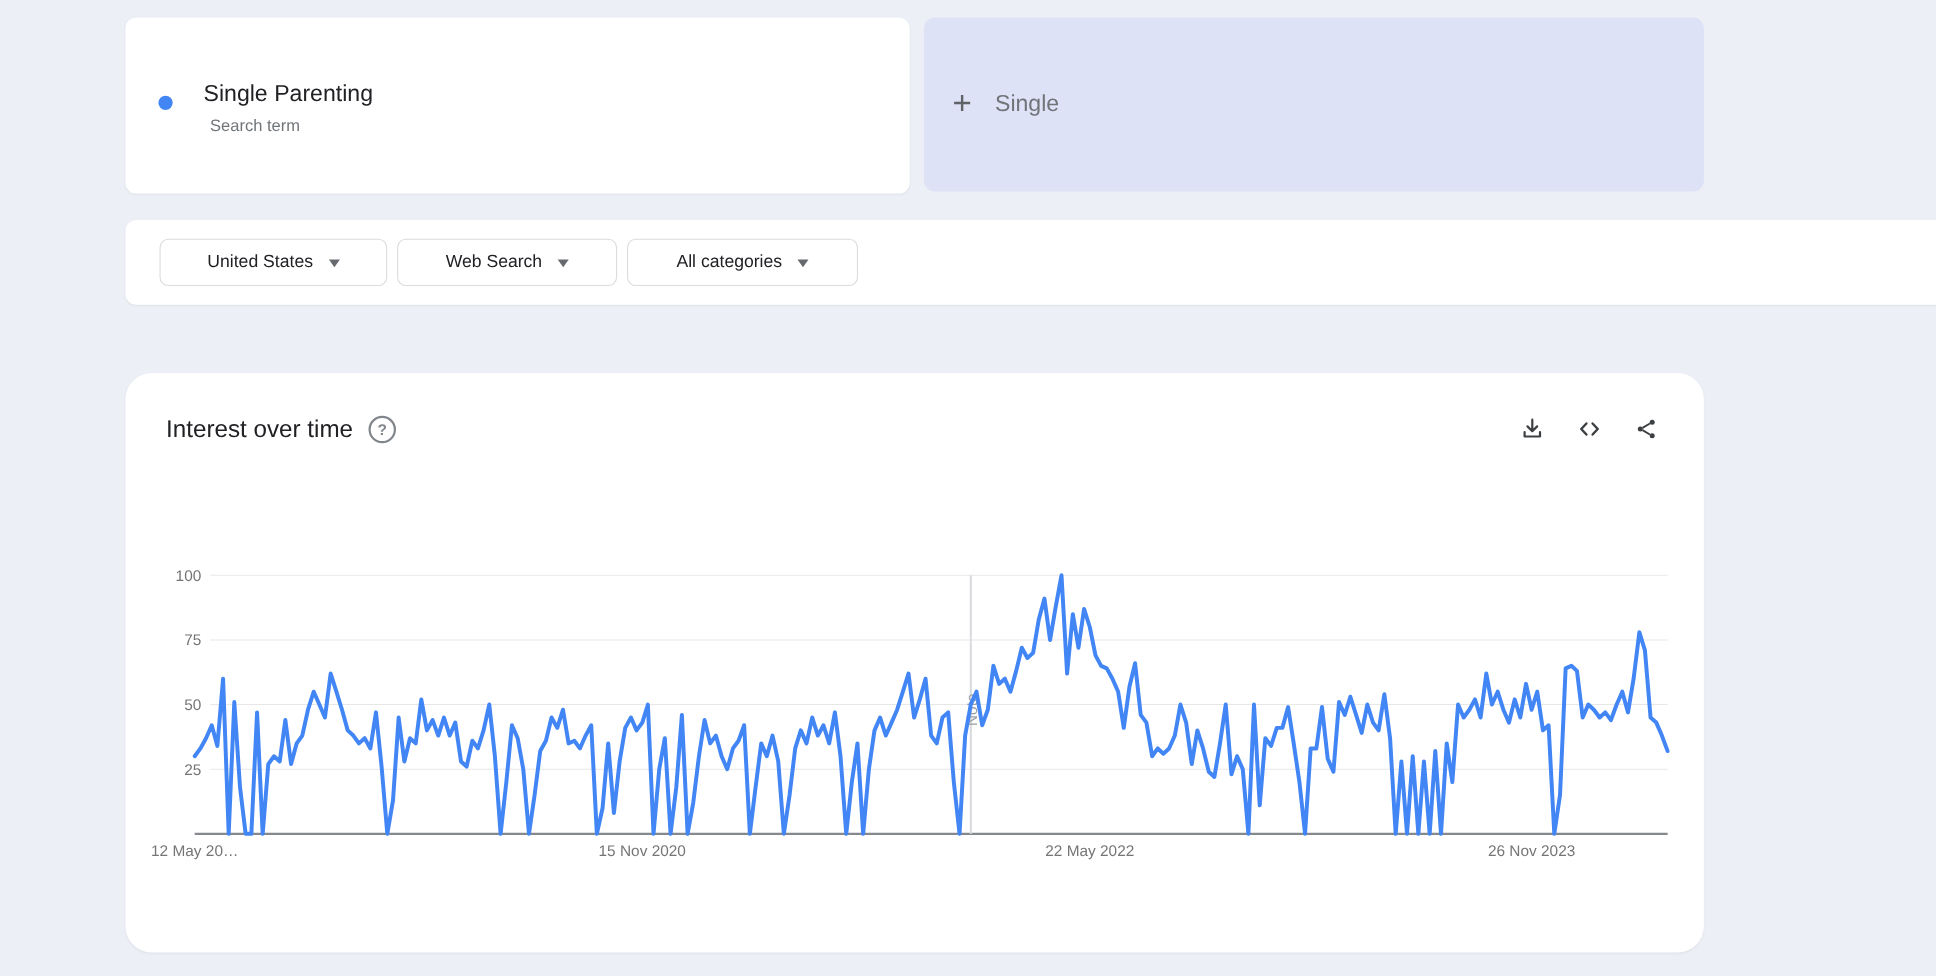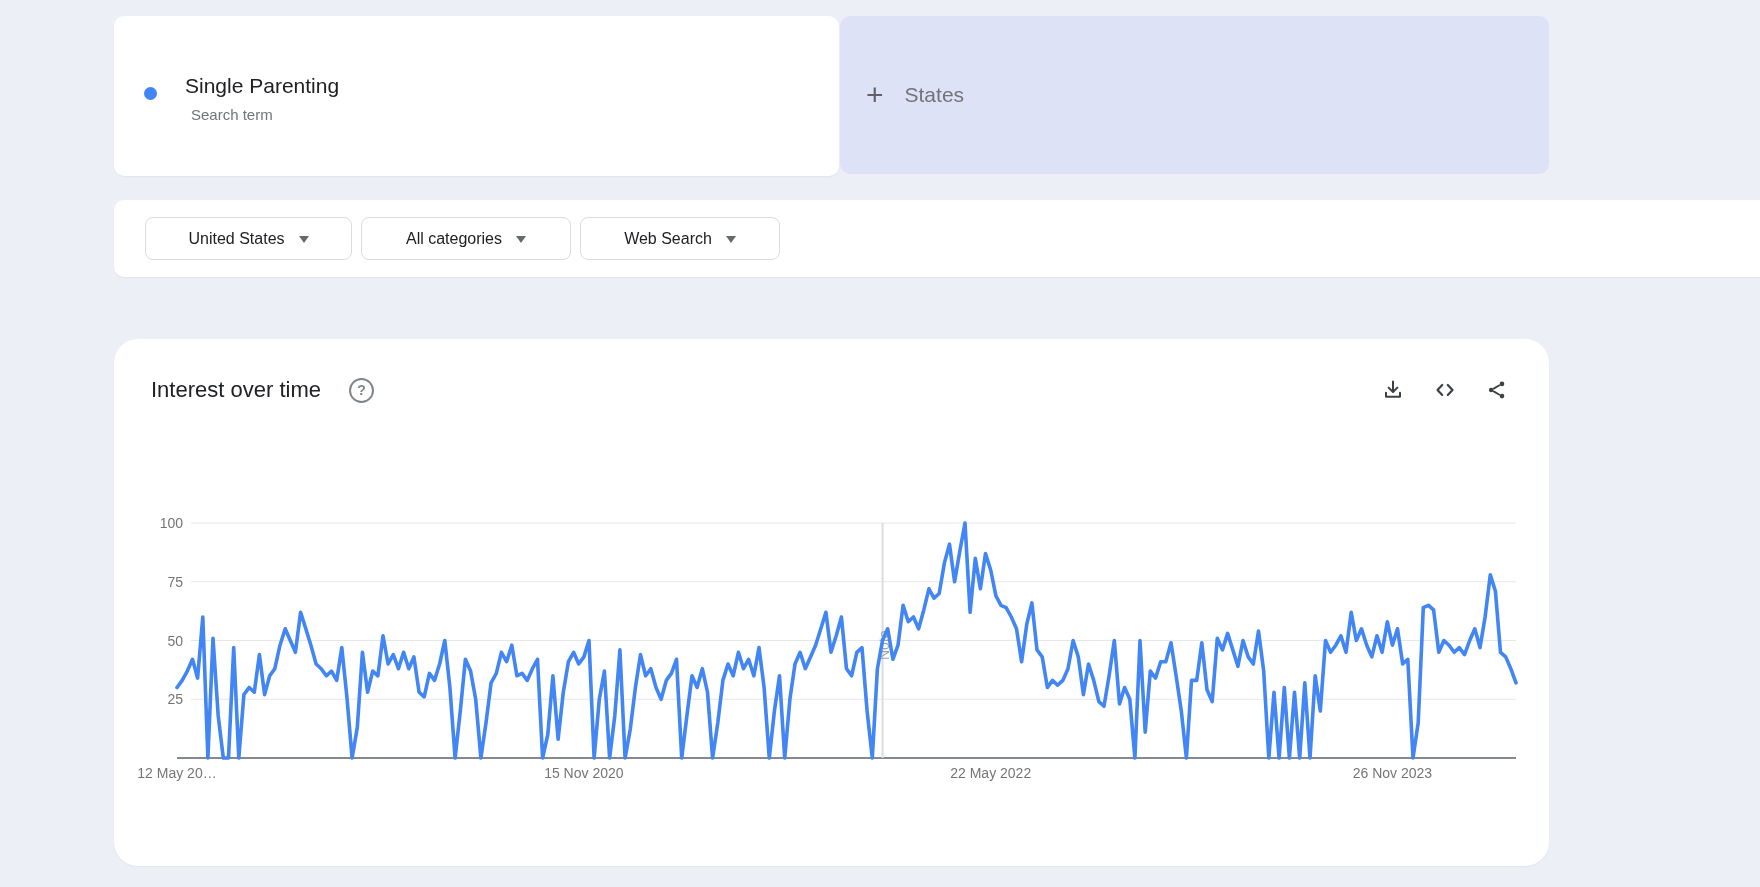--- a/index.html
+++ b/index.html
@@ -4,40 +4,40 @@
 <style>
   html,body{margin:0;padding:0;}
   body{
     width:1760px;height:887px;position:relative;overflow:hidden;
     background:#edeff7;
     font-family:"Liberation Sans","DejaVu Sans",sans-serif;
     -webkit-font-smoothing:antialiased;
   }
   .card{position:absolute;background:#fff;box-shadow:0 1px 2px rgba(60,64,67,0.06);}
   
-  .term-card{left:114px;top:16px;width:713px;height:160px;border-radius:10px;cursor:pointer;padding-left:12px;}
+  .term-card{left:114px;top:16px;width:713px;height:160px;border-radius:10px;cursor:pointer;}
   .term-dot{position:absolute;left:30px;top:71px;width:13px;height:13px;border-radius:50%;background:#4285f4;}
   .term-title{position:absolute;left:71px;top:58px;font-size:21px;color:#202124;}
   .term-sub{position:absolute;left:77px;top:90px;font-size:15px;color:#70757a;}
   
   .compare-card{position:absolute;left:840px;top:16px;width:709px;height:158px;border-radius:10px;
     background:#dde2f6;display:flex;align-items:center;padding-left:26px;box-sizing:border-box;cursor:pointer;}
   .plus{font-size:30px;font-weight:300;color:#5f6368;line-height:30px;}
   .compare-label{margin-left:21px;font-size:21px;color:#70757a;}
   
   .filter-card{left:114px;top:200px;width:1672px;height:77px;border-radius:10px;padding-left:16px;}
   .pills{position:absolute;left:31px;top:17px;display:flex;gap:9px;}
   .pill{height:43px;border:1px solid #dadce0;border-radius:8px;background:#fff;box-sizing:border-box;
     display:flex;align-items:center;justify-content:center;gap:14px;font-size:16px;color:#202124;cursor:pointer;}
   .pill.w1{width:207px}.pill.w2{width:198px}.pill.w3{width:210px}.pill.w4{width:200px}
   .caret{width:0;height:0;border-left:5.5px solid transparent;border-right:5.5px solid transparent;
     border-top:7px solid #666a6e;margin-top:2px;}
   
   .chart-card{left:114px;top:339px;width:1435px;height:527px;border-radius:24px;}
-  .chart-header{position:absolute;left:37px;top:38px;display:flex;align-items:center;gap:28px;}
+  .chart-header{position:absolute;left:37px;top:38px;display:flex;align-items:center;gap:14px;}
   .chart-title{font-size:22px;color:#202124;}
   .help{width:21px;height:21px;border:2px solid #80868b;border-radius:50%;display:flex;align-items:center;
     justify-content:center;font-size:14px;font-weight:bold;color:#80868b;cursor:pointer;box-sizing:content-box;}
   .actions{position:absolute;right:39px;top:38px;display:flex;gap:26px;align-items:center;}
   .icon-btn{width:26px;height:26px;background:none;border:none;padding:0;cursor:pointer;display:flex;
     align-items:center;justify-content:center;}
   .icon-btn svg{display:block;}
   #chart-svg{position:absolute;left:0;top:121px;}
   #chart-svg text{font-family:"Liberation Sans","DejaVu Sans",sans-serif;}
 </style>
@@ -45,35 +45,35 @@
 <body>
 
 <div class="card term-card">
   <span class="term-dot"></span>
   <div class="term-title">Single Parenting</div>
   <div class="term-sub">Search term</div>
 </div>
 
 <div class="compare-card">
   <span class="plus">+</span>
-  <span class="compare-label">States</span>
+  <span class="compare-label">Single</span>
 </div>
 
 <div class="card filter-card">
   <div class="pills">
     <div class="pill w1">
       <span>United States</span>
       <span class="caret"></span>
     </div>
+    <div class="pill w4">
+      <span>Web Search</span>
+      <span class="caret"></span>
+    </div>
     <div class="pill w3">
       <span>All categories</span>
-      <span class="caret"></span>
-    </div>
-    <div class="pill w4">
-      <span>Web Search</span>
       <span class="caret"></span>
     </div>
   </div>
 </div>
 
 <div class="card chart-card">
   <div class="chart-header">
     <span class="chart-title">Interest over time</span>
     <span class="help">?</span>
   </div>

